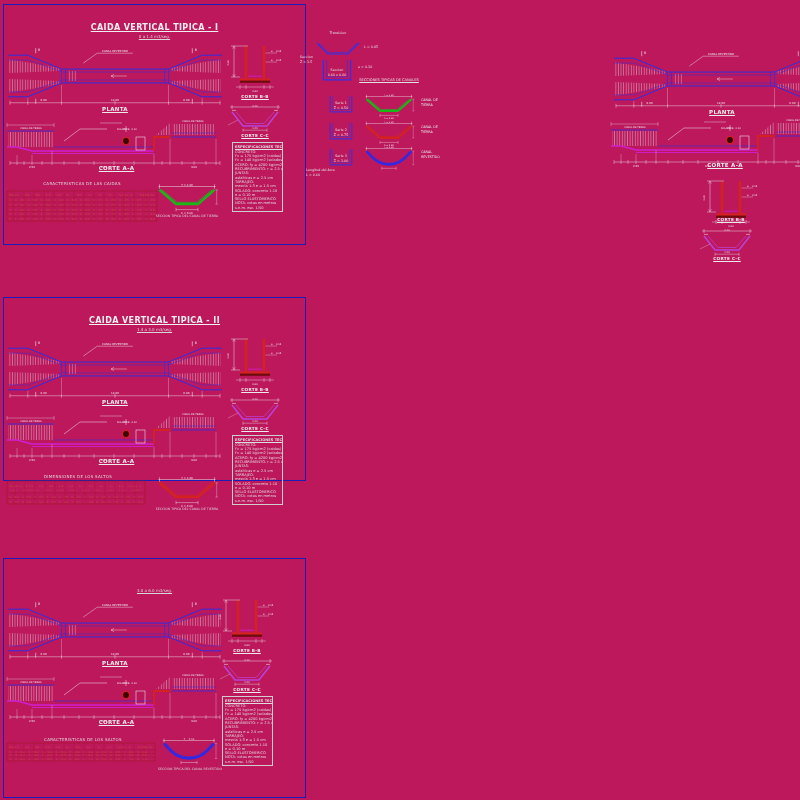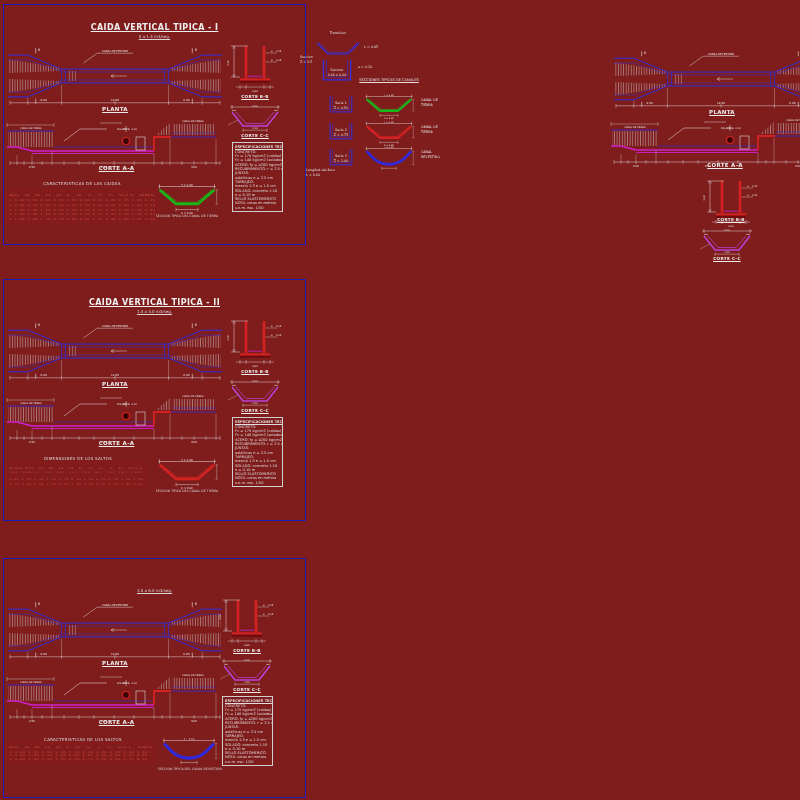--- a/index.html
+++ b/index.html
@@ -1,16 +1,16 @@
 <!DOCTYPE html>
 <html><head>
 <meta charset="utf-8">
 <style>
   html,body{margin:0;padding:0;background:#000;}
-  #page{position:relative;width:800px;height:800px;background:#7f1d1d;overflow:hidden;
+  #page{position:relative;width:800px;height:800px;background:#be185d;overflow:hidden;
         font-family:"DejaVu Sans",sans-serif;color:#e6e6e6;}
   .panel{position:absolute;left:3px;width:303px;border:1px solid #1c1cb8;box-sizing:border-box;}
   .d,.abs{position:absolute;}
   .ptitle{position:absolute;top:18px;left:0;width:100%;text-align:center;font-size:8px;
           font-weight:bold;letter-spacing:.4px;text-decoration:underline;color:#f0f0f0;}
   .psub{position:absolute;top:29px;left:0;width:100%;text-align:center;font-size:4px;
         text-decoration:underline;color:#d8d8d8;}
   .dlabel{position:absolute;text-align:center;font-size:5.5px;font-weight:bold;
           text-decoration:underline;color:#ececec;letter-spacing:.3px;}
   .dlabel.sm{font-size:4.2px;}
@@ -231,21 +231,21 @@
       <div>TARRAJEO:</div>
       <div>mezcla 1:3  e = 1.5 cm</div>
       <div>SOLADO: concreto 1:10</div>
       <div>e = 0.10 m</div>
       <div>SELLO ELASTOMERICO</div>
       <div>NOTA: cotas en metros</div>
       <div>s.n.m.  esc. 1/50</div>
     </div>
   </div>
 
-  <div class="panel" style="top:279px;height:242px">
+  <div class="panel" style="top:297px;height:184px">
     <div class="ptitle">CAIDA VERTICAL TIPICA - II</div>
     <div class="psub">1.4 a 3.0 m3/seg.</div>
     <svg class="d" style="left:2px;top:40px" width="218" height="62" viewBox="0 0 220 62">
         <use href="#sym-planta"></use>
       </svg>
     <div class="dlabel" style="left:0;top:101px;width:222px">PLANTA</div>
     <svg class="d" style="left:0;top:112px" width="225" height="52" viewBox="0 0 225 52">
         <use href="#sym-corte"></use>
       </svg>
     <div class="dlabel" style="left:0;top:160px;width:225px">CORTE A-A</div>

